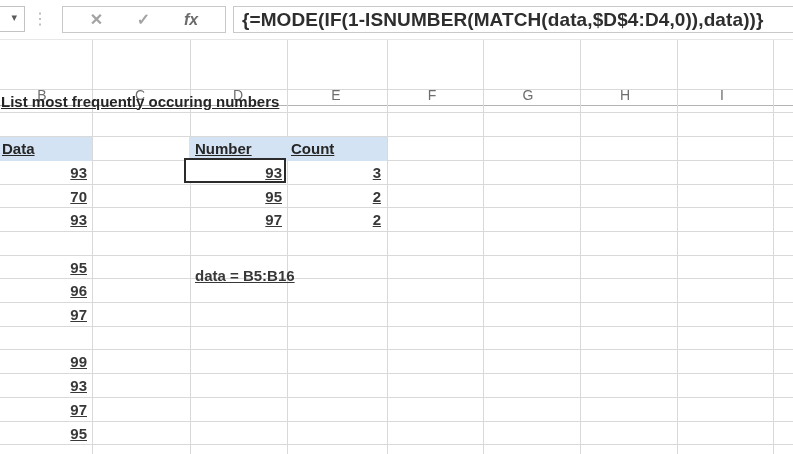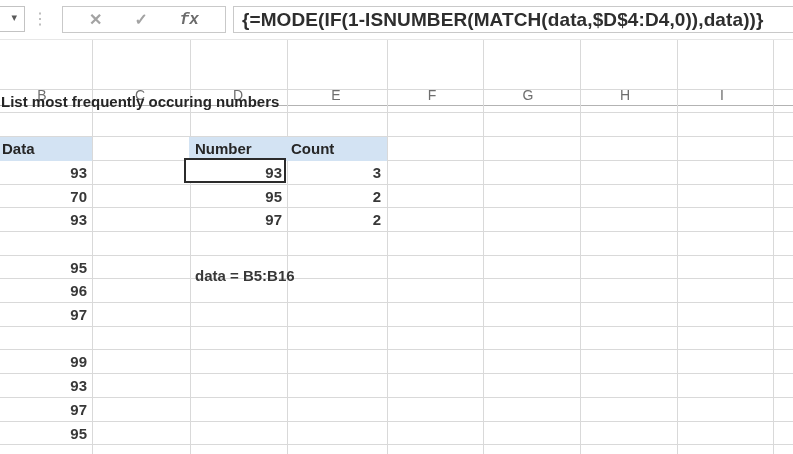--- a/index.html
+++ b/index.html
@@ -10,39 +10,39 @@
   .fbar-line{position:absolute;left:0;top:39px;width:793px;height:1px;background:#e7e7e7;}
   .namebox{position:absolute;left:-22px;top:6px;width:47px;height:26px;
            border:1.5px solid #c3c3c3;background:#fff;box-sizing:border-box;}
   .namebox .arr{position:absolute;right:7px;top:4px;font-size:11px;color:#5a5a5a;}
   .dots{position:absolute;left:32px;top:8px;font-size:16px;color:#b3b3b3;line-height:22px;}
   .fxbox{position:absolute;left:62px;top:6px;width:164px;height:27px;box-sizing:border-box;
          border:1.5px solid #c9c9c9;background:#fff;display:flex;align-items:center;
          justify-content:space-around;padding:0 10px;}
   .icon-x{font-size:16px;color:#a3a3a3;font-weight:600;cursor:default;}
   .icon-check{font-size:16px;color:#a3a3a3;font-weight:600;}
-  .icon-fx{font-family:Liberation Mono, monospace;font-style:italic;font-size:16px;color:#6b6b6b;font-weight:600;}
+  .icon-fx{font-family:Liberation Sans, sans-serif;font-style:italic;font-size:16px;color:#6b6b6b;font-weight:600;}
   .formulabox{position:absolute;left:233px;top:6px;width:565px;height:27px;box-sizing:border-box;
               border:1.5px solid #c9c9c9;background:#fff;display:flex;align-items:center;
               padding-left:8px;overflow:hidden;}
   .formulatext{font-size:19px;font-weight:700;letter-spacing:0.1px;white-space:nowrap;
                color:var(--formula-text,#2e2e2e);}
   
   .colhead{position:absolute;left:0;top:40px;width:793px;height:26px;background:#fff;}
   .colhead-border{position:absolute;left:0;top:65px;width:793px;height:1px;
                   background:var(--header-border,#b3b3b3);}
   .collabel{position:absolute;top:44px;width:40px;height:22px;line-height:22px;text-align:center;
             font-size:14px;font-weight:500;color:#6e6e6e;}
   .hlines{position:absolute;left:0;top:66px;width:793px;height:381px;
           background:repeating-linear-gradient(to bottom,transparent 0px,transparent 22.7px,
                      var(--gridline,#d9d9d9) 22.7px,var(--gridline,#d9d9d9) 23.7px);}
   .vline{position:absolute;top:40px;width:1px;height:414px;background:var(--gridline,#d9d9d9);}
   .fill{position:absolute;height:23.7px;background:var(--header-fill,#d3e3f3);}
   .cell{position:absolute;height:23.7px;line-height:23.7px;font-size:15px;font-weight:600;
-        color:#383838;white-space:nowrap;}
+        color:#383838;white-space:nowrap;text-decoration:underline;}
   .num{text-align:right;}
   .bold{font-weight:700;color:#262626;}
   .sel{position:absolute;left:184px;top:157.5px;width:102px;height:25.5px;box-sizing:border-box;
        border:2px solid var(--selection-border,#2b2b2b);background:#fff;}
 </style>
 </head>
 <body>
 
 <div class="screen">
 

